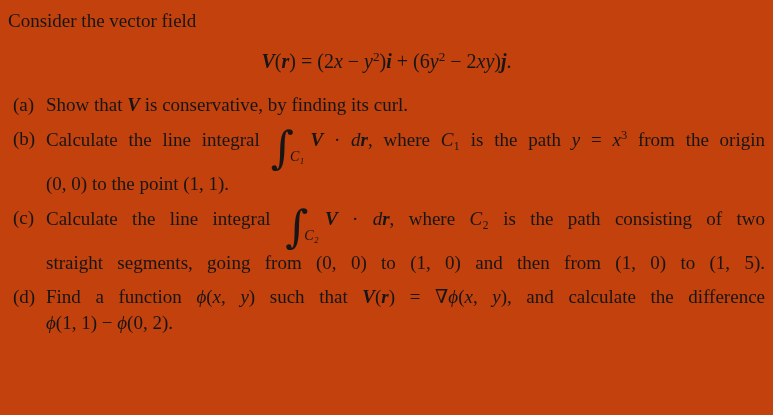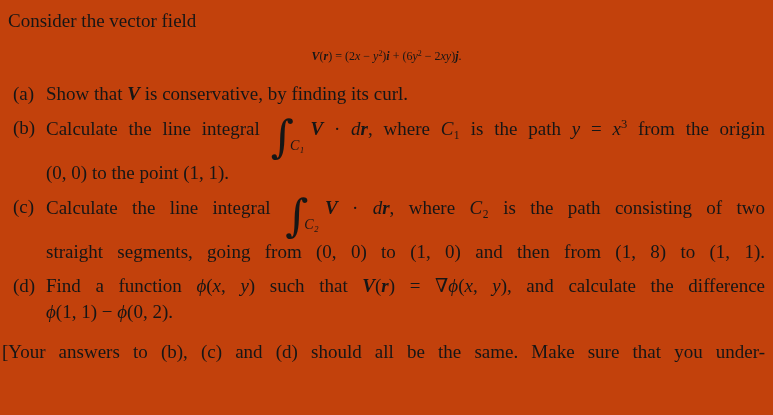--- a/index.html
+++ b/index.html
@@ -20,21 +20,21 @@
     box-sizing: border-box;
     padding: 6px 8px 6px 8px;
     overflow: hidden;
   }
   .intro {
     margin: 2px 0 10px 0;
   }
   .equation {
     text-align: center;
     margin: 14px 0 16px 0;
-    font-size: 12px;
+    font-size: 20px;
   }
   .item {
     display: flex;
     margin-bottom: 8px;
   }
   .item .label {
     flex: 0 0 38px;
     box-sizing: border-box;
     padding-left: 5px;
     white-space: nowrap;
@@ -102,29 +102,28 @@
     <div class="text">
       <div class="line just"><span class="seg-rm">Calculate the line integral </span><span class="seg-int">∫</span><span class="seg-isub">C₁</span><span class="seg-bi">V</span><span class="seg-rm"> · </span><span class="seg-it">d</span><span class="seg-bi">r</span><span class="seg-rm">, where </span><span class="seg-it">C</span><span class="seg-rm">₁</span><span class="seg-rm"> is the path </span><span class="seg-it">y</span><span class="seg-rm"> = </span><span class="seg-it">x</span><span class="seg-sup">3</span><span class="seg-rm"> from the origin</span></div>
       <div class="line"><span class="seg-rm">(0, 0) to the point (1, 1).</span></div>
     </div>
   </div>
 
   <div class="item">
     <div class="label">(c)</div>
     <div class="text">
       <div class="line just"><span class="seg-rm">Calculate the line integral </span><span class="seg-int">∫</span><span class="seg-isub">C₂</span><span class="seg-bi">V</span><span class="seg-rm"> · </span><span class="seg-it">d</span><span class="seg-bi">r</span><span class="seg-rm">, where </span><span class="seg-it">C</span><span class="seg-rm">₂</span><span class="seg-rm"> is the path consisting of two</span></div>
-      <div class="line just"><span class="seg-rm">straight segments, going from (0, 0) to (1, 0) and then from (1, 8) to (1, 1).</span></div>
+      <div class="line just"><span class="seg-rm">straight segments, going from (0, 0) to (1, 0) and then from (1, 0) to (1, 5).</span></div>
     </div>
   </div>
 
   <div class="item">
     <div class="label">(d)</div>
     <div class="text">
       <div class="line just"><span class="seg-rm">Find a function </span><span class="seg-it">ϕ</span><span class="seg-rm">(</span><span class="seg-it">x</span><span class="seg-rm">, </span><span class="seg-it">y</span><span class="seg-rm">) such that </span><span class="seg-bi">V</span><span class="seg-rm">(</span><span class="seg-bi">r</span><span class="seg-rm">) = ∇</span><span class="seg-it">ϕ</span><span class="seg-rm">(</span><span class="seg-it">x</span><span class="seg-rm">, </span><span class="seg-it">y</span><span class="seg-rm">), and calculate the difference</span></div>
       <div class="line"><span class="seg-it">ϕ</span><span class="seg-rm">(1, 1) − </span><span class="seg-it">ϕ</span><span class="seg-rm">(0, 2).</span></div>
     </div>
   </div>
 
   <div class="footer">
-    <div class="fline just">[Your answers to (b), (c) and (d) should all be the same. Make sure that you under-</div>
   </div>
 
 </div>
 
 </body></html>

